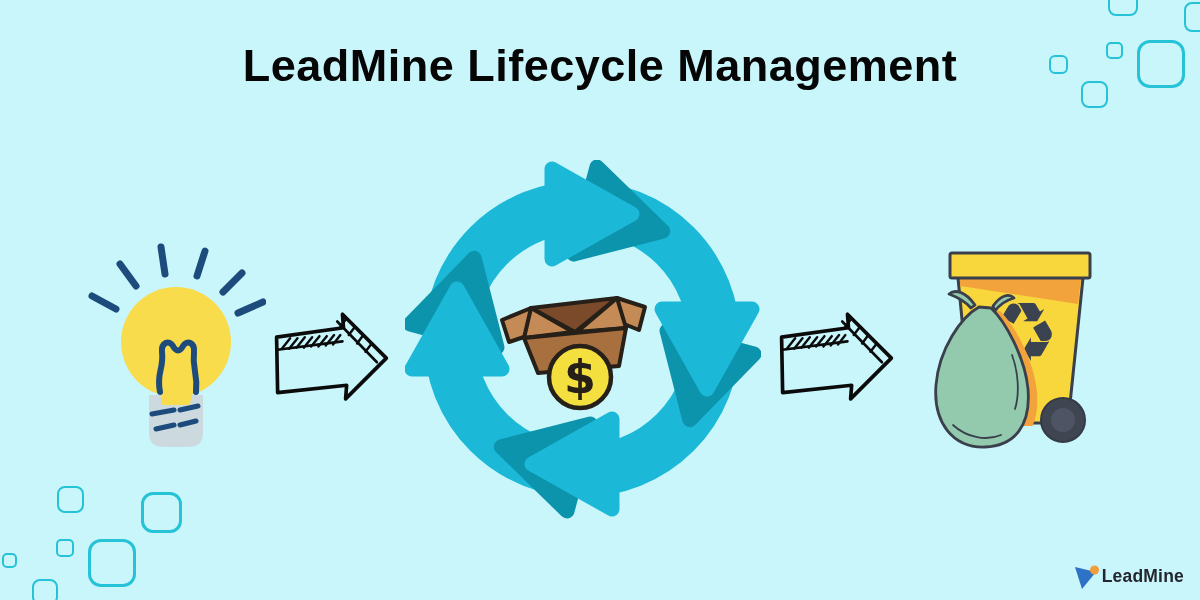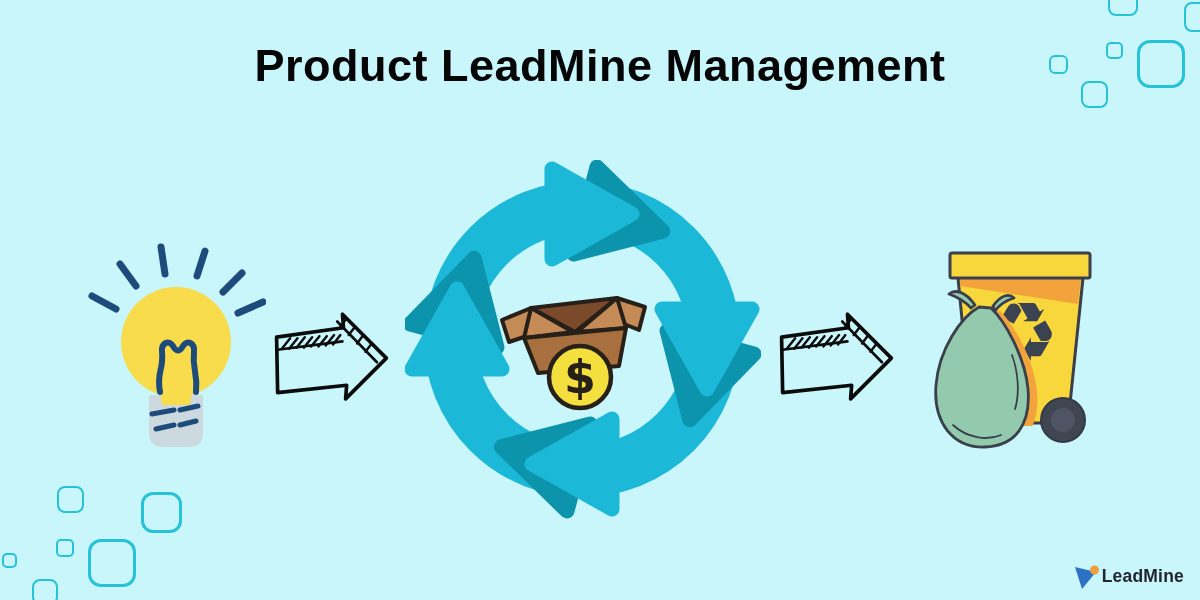--- a/index.html
+++ b/index.html
@@ -25,21 +25,21 @@
   }
   .logo .brand-text{
     font-size:17.5px;font-weight:700;color:#23262e;letter-spacing:0.2px;
   }
   svg{display:block;}
   svg text{font-family:"DejaVu Sans", sans-serif;}
 </style>
 </head>
 <body>
 
-<div class="title">Product LeadMine Management</div>
+<div class="title">LeadMine Lifecycle Management</div>
 
 <svg class="abs" style="left:66px;top:224px" width="200" height="236" viewBox="0 0 200 236">
   <g stroke="#1d4c7c" stroke-width="7" stroke-linecap="round">
     <line x1="50" y1="85" x2="26" y2="72"></line>
     <line x1="70" y1="62" x2="54" y2="40"></line>
     <line x1="99" y1="50" x2="95" y2="23"></line>
     <line x1="131" y1="52" x2="139" y2="27"></line>
     <line x1="157" y1="68" x2="176" y2="49"></line>
     <line x1="172" y1="89" x2="197" y2="78"></line>
   </g>

